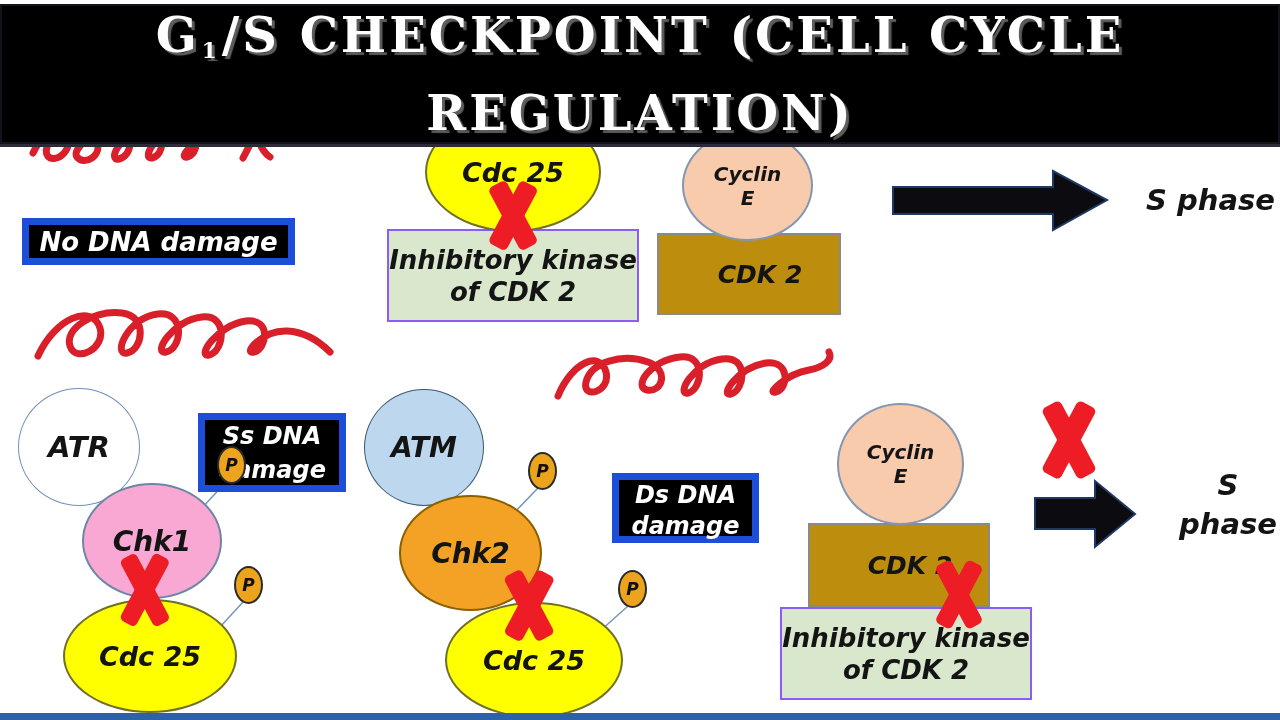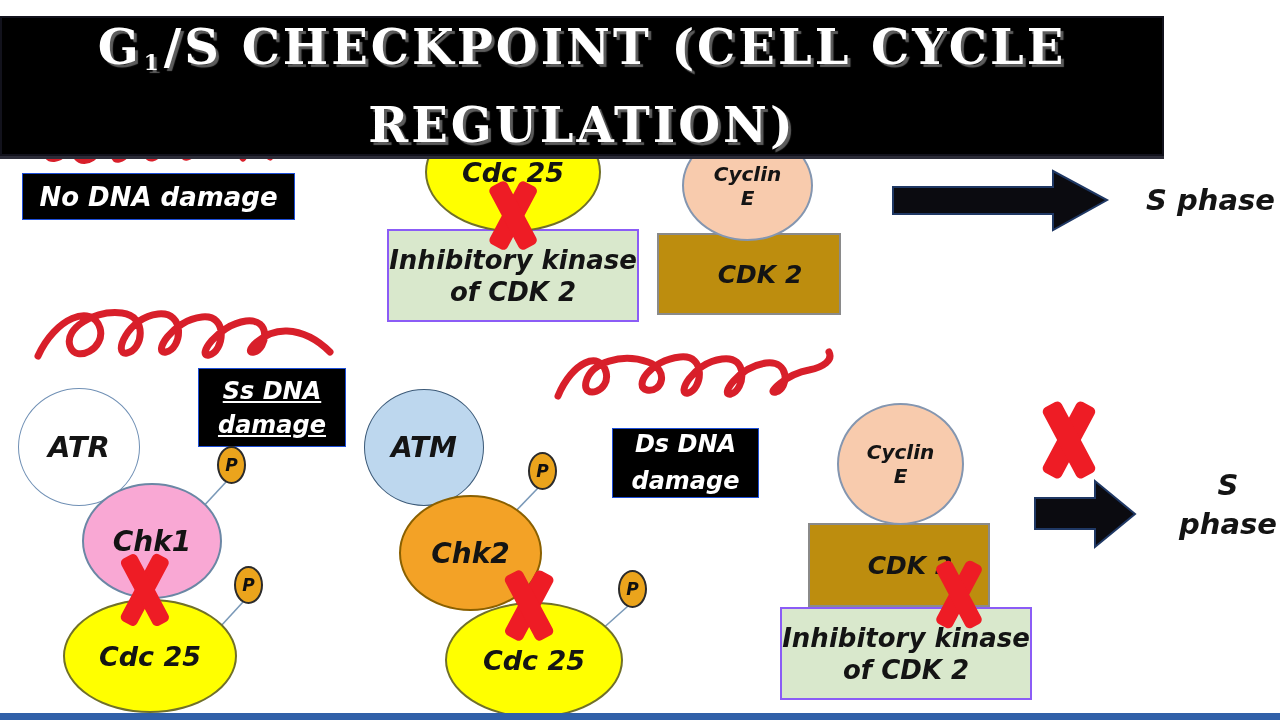--- a/index.html
+++ b/index.html
@@ -1,31 +1,31 @@
 <!DOCTYPE html>
 <html><head>
 <meta charset="utf-8">
 <style>
   html,body{margin:0;padding:0;background:#fff;}
   .canvas{position:relative;width:1280px;height:720px;background:#ffffff;overflow:hidden;
           font-family:"DejaVu Sans",sans-serif;}
 
   
-  .banner{position:absolute;left:0;top:16px;width:1164px;height:140px;background:#000;z-index:8;
+  .banner{position:absolute;left:0;top:4px;width:1280px;height:140px;background:#000;z-index:8;
           display:flex;flex-direction:column;align-items:center;justify-content:flex-start;
           border-bottom:3px solid #2c2c38;box-shadow:inset 0 0 0 2px #12121c;}
   .title-line{color:#fff;font-family:"DejaVu Serif",serif;font-weight:bold;font-size:48px;
           letter-spacing:3px;line-height:62px;text-shadow:3px 3px 1px #5d5d5d;white-space:nowrap;}
   .title-sub{font-size:0.45em;vertical-align:-0.3em;margin:0 2px;}
 
   
   .node{position:absolute;display:flex;flex-direction:column;align-items:center;justify-content:center;
         text-align:center;font-style:italic;font-weight:bold;color:#141414;box-sizing:border-box;}
   .ellipse{border-radius:50%;}
-  .blackbox{background:#000;color:#fff;z-index:2;border:1px solid #1d4ed8;}
+  .blackbox{background:#000;color:#fff;z-index:2;border:7px solid #1d4ed8;margin-top:45px;}
   .yellow{background:#ffff00;border:2px solid #70702a;z-index:5;}
   .greenbox{background:#d9e8cc;border:2px solid #8b5cf6;z-index:2;}
   .brownbox{background:#bd8d0e;border:2px solid #8a8a8a;z-index:2;padding-left:22px;}
   .peach{background:#f8cbad;border:2px solid #8496b0;z-index:3;}
   .whitecircle{background:#ffffff;border:1px solid #7090b5;z-index:3;}
   .bluecircle{background:#bdd7ee;border:1px solid #3c5a78;z-index:3;}
   .graycircle{background:#f9a8d4;border:2px solid #6b87a5;z-index:4;text-align:right;}
   .orangecircle{background:#f3a226;border:2px solid #8a6000;z-index:4;}
   .plain{z-index:2;margin-left:28px;}
 
@@ -85,21 +85,21 @@
 
   <div class="node peach ellipse" style="left:682px;top:130px;width:131px;height:111px;font-size:20px;line-height:24px;">
     <span>Cyclin</span>
     <span>E</span>
   </div>
 
   <div class="node brownbox" style="left:657px;top:233px;width:184px;height:82px;font-size:25px;">CDK 2</div>
 
   <div class="node plain" style="left:1115px;top:180px;width:135px;height:40px;font-size:29px;">S phase</div>
 
-  <div class="node blackbox" style="left:198px;top:368px;width:148px;height:79px;font-size:24px;line-height:34px;text-decoration:underline;">
+  <div class="node blackbox" style="left:198px;top:368px;width:148px;height:79px;font-size:24px;line-height:34px;">
     <span>Ss DNA</span>
     <span>damage</span>
   </div>
 
   <div class="node whitecircle ellipse" style="left:18px;top:388px;width:122px;height:118px;font-size:29px;">ATR</div>
 
   <div class="node graycircle ellipse" style="left:82px;top:483px;width:140px;height:116px;font-size:28px;">Chk1</div>
 
   <div class="node yellow ellipse" style="left:63px;top:599px;width:174px;height:114px;font-size:27px;">Cdc 25</div>
 

